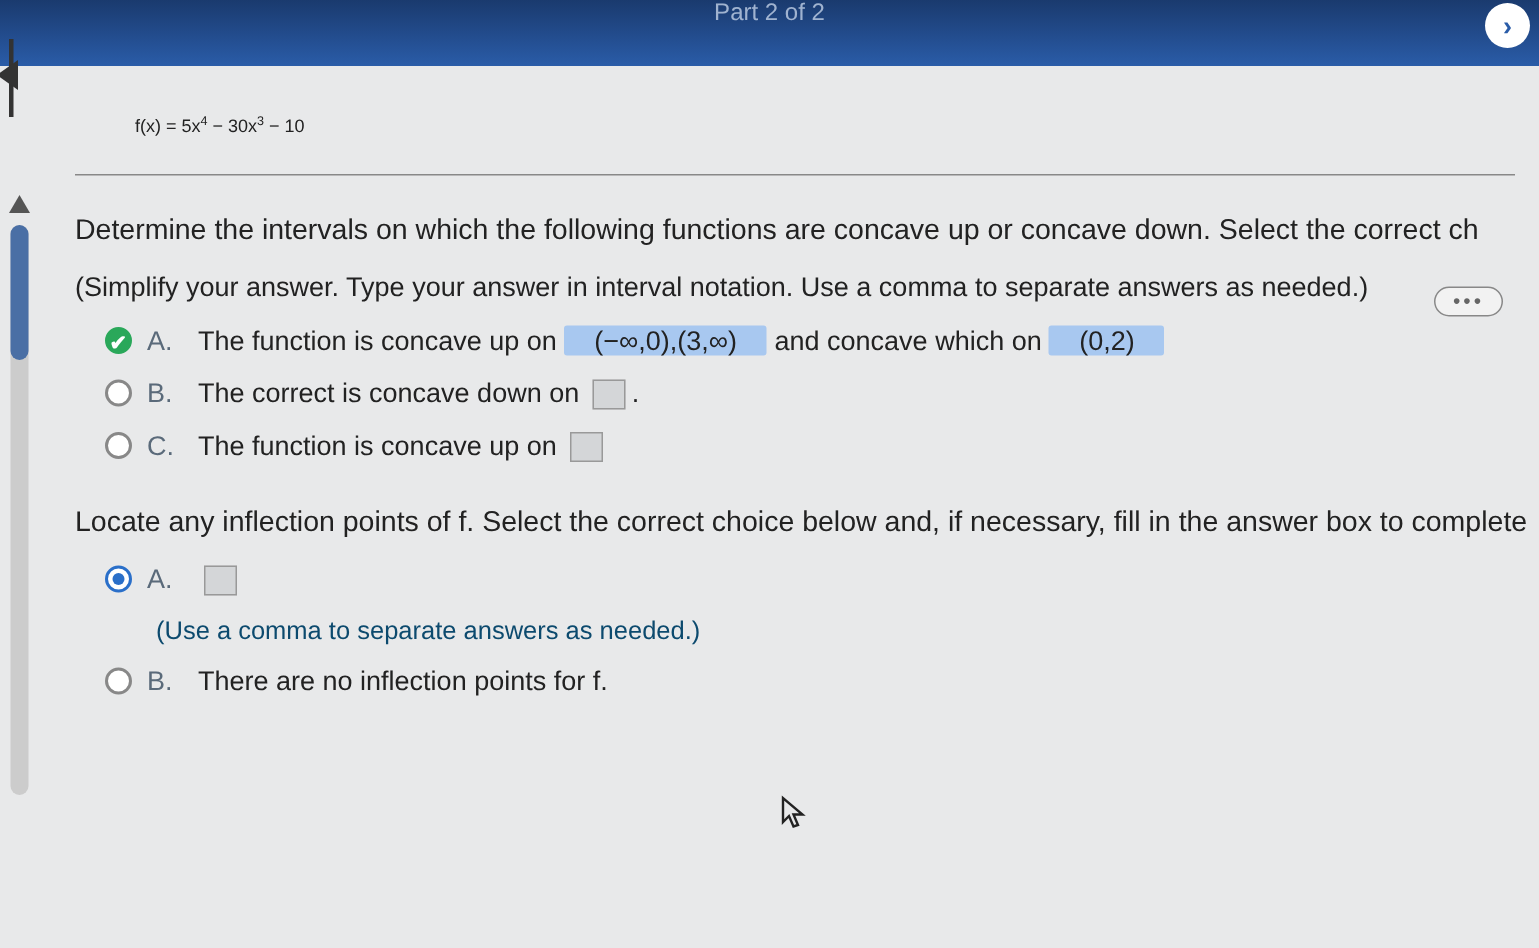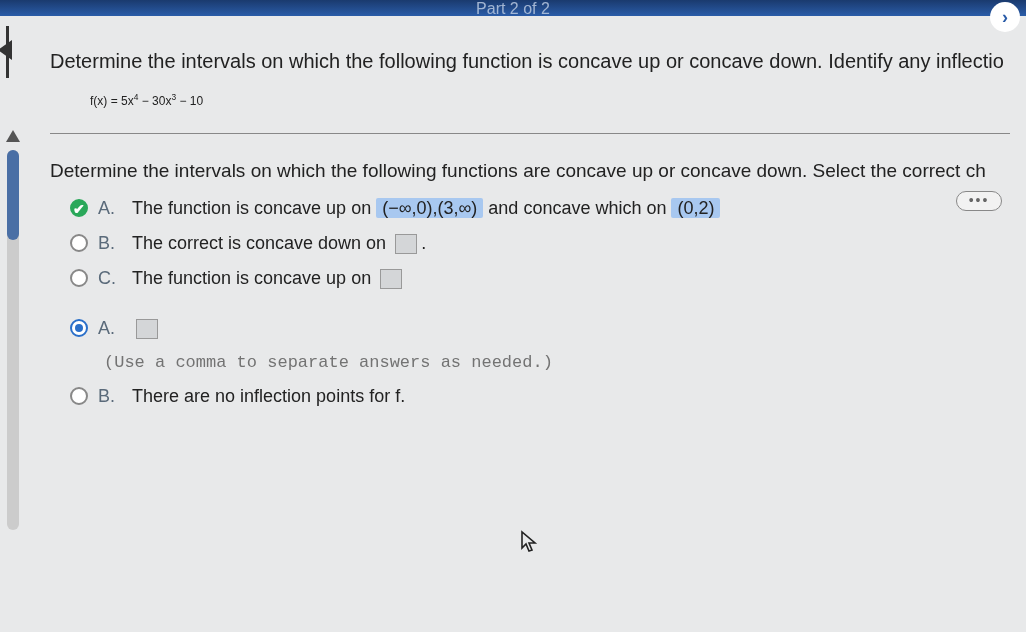--- a/index.html
+++ b/index.html
@@ -6,21 +6,21 @@
     body {
       font-family: Arial, Helvetica, sans-serif;
       background: #e8e9ea;
       width: 1026px;
       height: 632px;
       overflow: hidden;
       position: relative;
     }
     .top-bar {
       background: linear-gradient(180deg, #1a3a6e 0%, #2a5ca8 100%);
-      height: 16px;
+      height: 44px;
       width: 100%;
       display: flex;
       justify-content: center;
       align-items: flex-start;
       color: #b8c8e0;
       font-size: 16px;
       padding-top: 0;
     }
     .part-label { opacity: 0.85; }
     .nav-arrow {
@@ -176,21 +176,21 @@
     }
     .opt-label {
       color: #5a6a7a;
       font-weight: 500;
       width: 24px;
       flex-shrink: 0;
     }
     .opt-text { flex: 1; }
     .hl {
       background: #a8c8f0;
-      padding: 0 6px;
+      padding: 0 20px;
       border-radius: 2px;
     }
     .blank-box {
       display: inline-block;
       width: 22px;
       height: 20px;
       background: #d4d6d8;
       border: 1px solid #999;
       vertical-align: middle;
       margin: 0 4px;
@@ -198,23 +198,22 @@
     .cursor-arrow {
       position: absolute;
       left: 520px;
       top: 530px;
       font-size: 22px;
       color: #222;
     }
     .section2 { margin-top: 22px; }
     .subnote {
       font-size: 17px;
-      color: #737373;
+      color: #0c4a6e;
       margin-left: 54px;
-      font-family: Liberation Mono, monospace;
     }
   </style>
 </head>
 <body>
 
 <div class="top-bar">
   <span class="part-label">Part 2 of 2</span>
   <div class="nav-arrow">›</div>
 </div>
 
@@ -223,31 +222,31 @@
 
 <div class="left-rail">
   <div class="scroll-up"></div>
   <div class="scroll-track">
     <div class="scroll-thumb"></div>
   </div>
 </div>
 
 <div class="content">
 
-  <div class="question-title">Determine the intervals on which the following function is concave up or concave down. Identify any inflectio</div>
 
   <div class="formula">
     <span>f(x) = 5x</span><sup>4</sup><span> − 30x</span><sup>3</sup><span> − 10</span>
   </div>
 
   <hr class="divider">
 
   <div class="ellipsis-pill">•••</div>
 
   <div class="sub-prompt">Determine the intervals on which the following functions are concave up or concave down. Select the correct ch</div>
+  <div class="instruct">(Simplify your answer. Type your answer in interval notation. Use a comma to separate answers as needed.)</div>
 
   <div class="choice-row">
     <div class="radio correct"></div>
     <span class="opt-label">A.</span>
     <span class="opt-text">
       <span>The function is concave up on </span><span class="hl">(−∞,0),(3,∞)</span><span> and concave which on </span><span class="hl">(0,2)</span>
     </span>
   </div>
 
   <div class="choice-row">
@@ -260,20 +259,21 @@
 
   <div class="choice-row">
     <div class="radio"></div>
     <span class="opt-label">C.</span>
     <span class="opt-text">
       <span>The function is concave up on </span><span class="blank-box"></span>
     </span>
   </div>
 
   <div class="section2">
+    <div class="sub-prompt">Locate any inflection points of f. Select the correct choice below and, if necessary, fill in the answer box to complete</div>
 
     <div class="choice-row">
       <div class="radio checked"></div>
       <span class="opt-label">A.</span>
       <span class="opt-text">
         <span class="blank-box"></span>
       </span>
     </div>
     <div class="subnote">(Use a comma to separate answers as needed.)</div>
 

